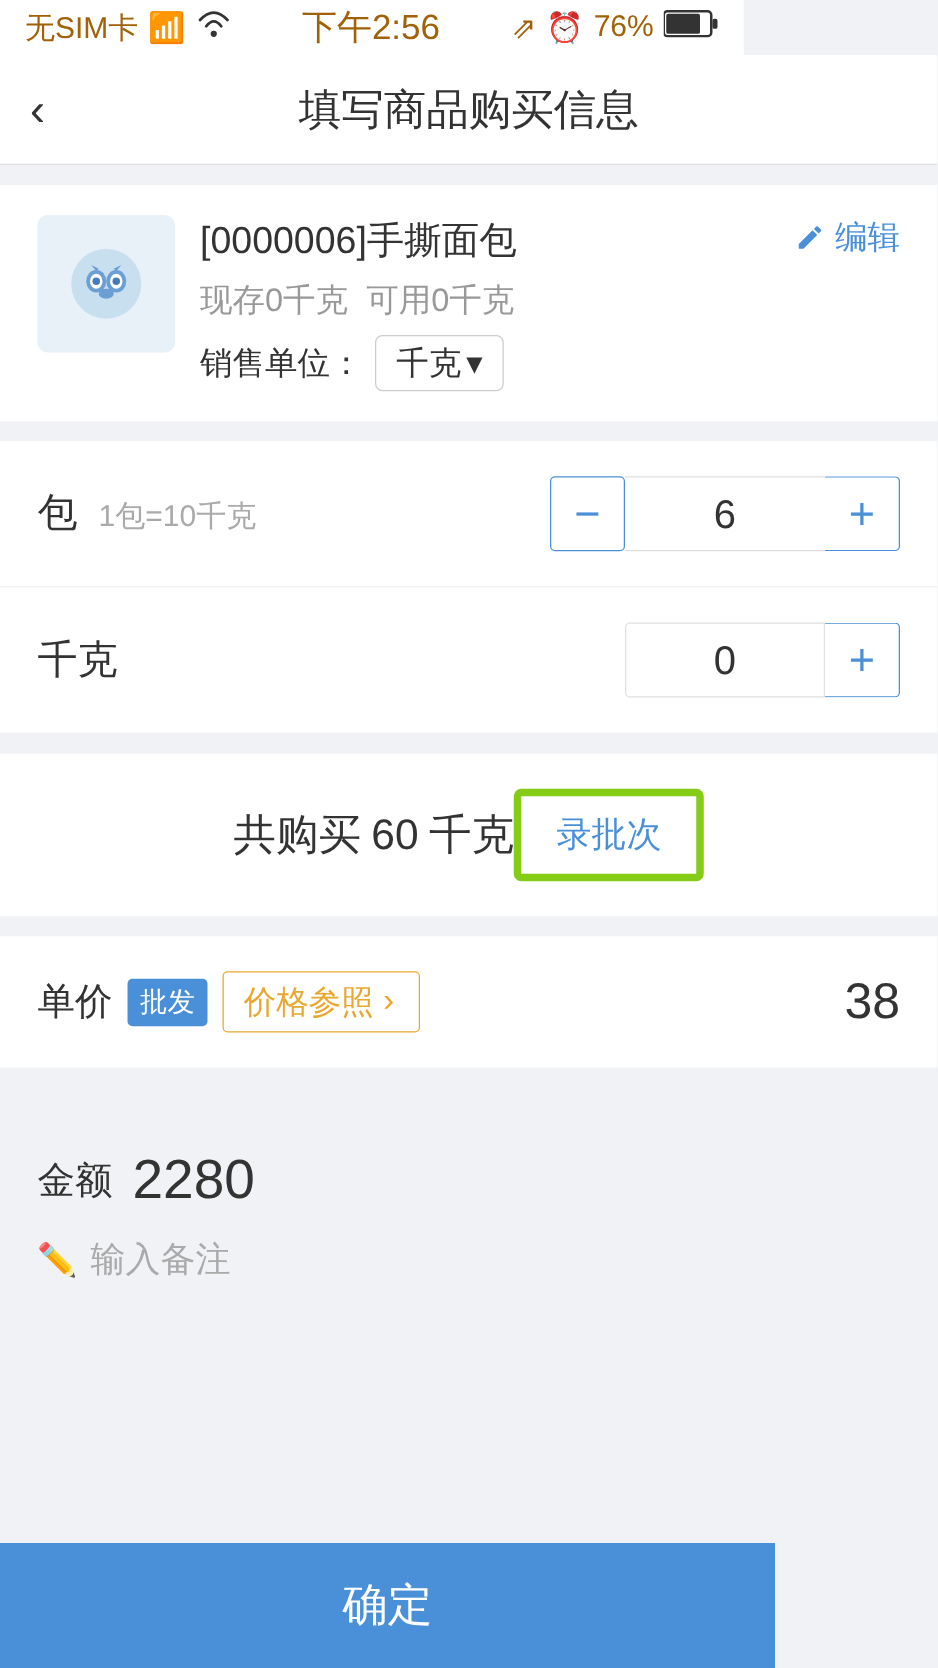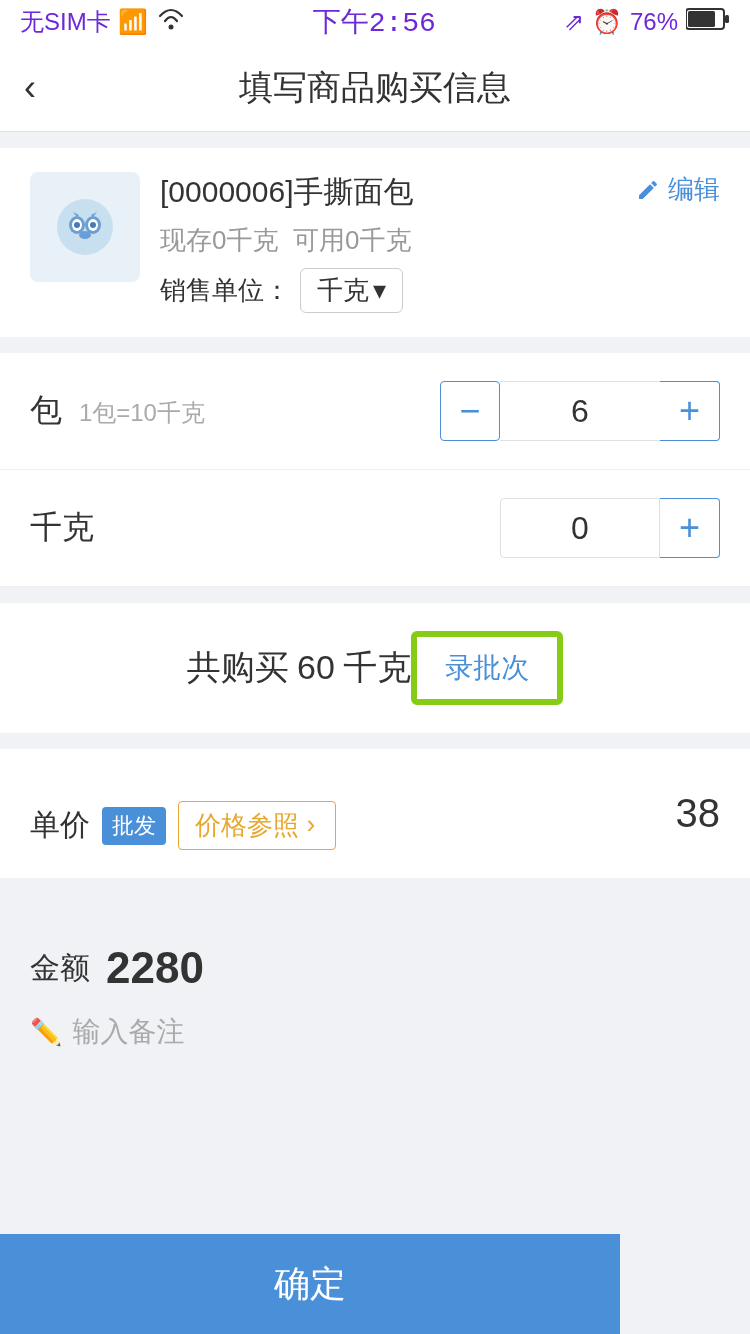--- a/index.html
+++ b/index.html
@@ -8,33 +8,33 @@
       width: 750px;
       min-height: 1334px;
       font-family: -apple-system, "PingFang SC", "Helvetica Neue", Arial, sans-serif;
       background: #f0f2f5;
       font-size: 28px;
       color: #333;
     }
 
     
     .status-bar {
-      width: 750px;
+      width: 595px;
       height: 44px;
       background: #fff;
       display: flex;
       align-items: center;
       justify-content: space-between;
       padding: 0 20px;
       font-size: 24px;
-      color: #6d28d9;
+      color: #a16207;
       gap: 24px;
     }
     .status-left { display: flex; align-items: center; gap: 8px; }
-    .status-center { font-size: 28px; font-weight: 500; font-family: Liberation Mono, monospace; }
+    .status-center { font-size: 28px; font-weight: 500; }
     .status-right { display: flex; align-items: center; gap: 8px; font-size: 24px; }
 
     
     .nav-bar {
       width: 750px;
       height: 88px;
       background: #fff;
       display: flex;
       align-items: center;
       justify-content: center;
@@ -199,21 +199,20 @@
     }
     .price-row {
       display: flex;
       align-items: center;
       justify-content: space-between;
     }
     .price-left {
       display: flex;
       align-items: center;
       gap: 12px;
-      margin-top: 24px;
     }
     .price-label { font-size: 30px; color: #333; }
     .price-tag {
       background: #4a90d9;
       color: #fff;
       font-size: 22px;
       padding: 4px 10px;
       border-radius: 4px;
     }
     .price-ref-btn {
@@ -241,21 +240,21 @@
       padding: 28px 30px;
       margin-top: 37px;
     }
     .amount-row {
       display: flex;
       align-items: center;
       gap: 16px;
       margin-bottom: 20px;
     }
     .amount-label { font-size: 30px; color: #333; }
-    .amount-value { font-size: 44px; font-weight: 700; color: #333; }
+    .amount-value { font-size: 44px; font-weight: 400; color: #333; }
     .remark-row {
       display: flex;
       align-items: center;
       gap: 10px;
       color: #aaa;
       font-size: 28px;
     }
     .pencil-icon { font-size: 26px; color: #aaa; }
 
     

